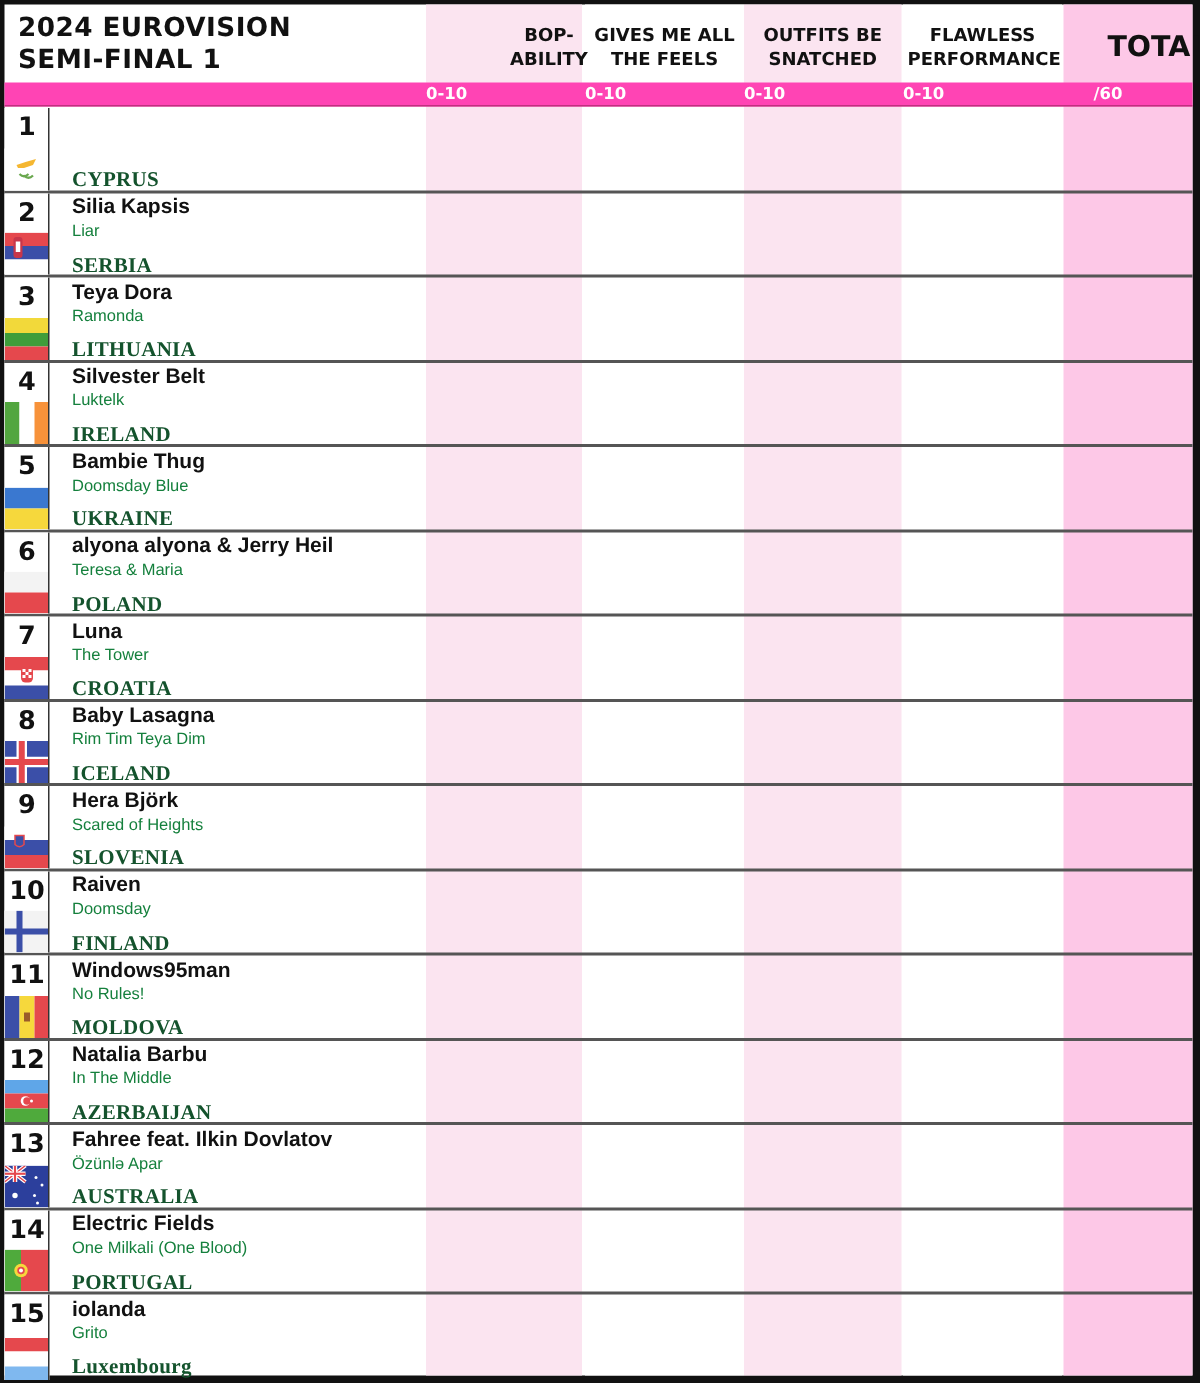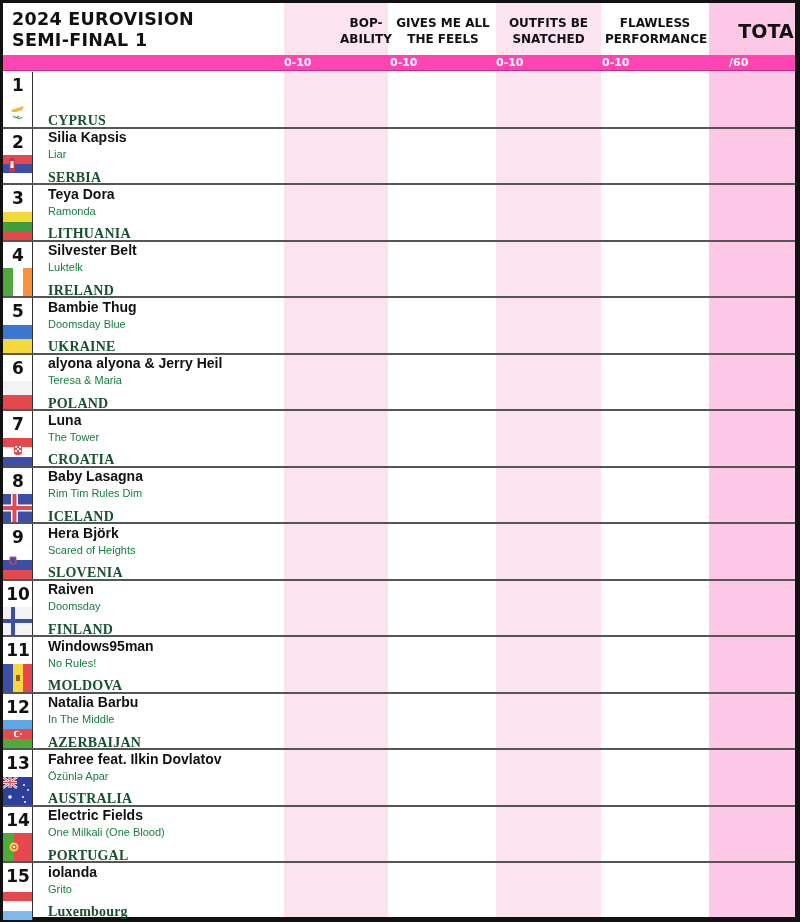--- a/index.html
+++ b/index.html
@@ -270,21 +270,21 @@
               <rect x="16" y="8" width="2" height="2" fill="#fff"></rect>
               <rect x="14" y="10" width="2" height="2" fill="#fff"></rect>
               <rect x="12" y="12" width="2" height="2" fill="#fff"></rect>
               <rect x="16" y="12" width="2" height="2" fill="#fff"></rect>
             </svg>
           </div>
     </div>
     <div class="info">
       <div class="country">CROATIA</div>
       <div class="artist">Baby Lasagna</div>
-      <div class="song">Rim Tim Rules Dim</div>
+      <div class="song">Rim Tim Teya Dim</div>
     </div>
     <div class="score s-bop"></div>
     <div class="score s-feels"></div>
     <div class="score s-outfits"></div>
     <div class="score s-flawless"></div>
     <div class="score s-total"></div>
   </div>
 
   <div class="row">
     <div class="numcell">

